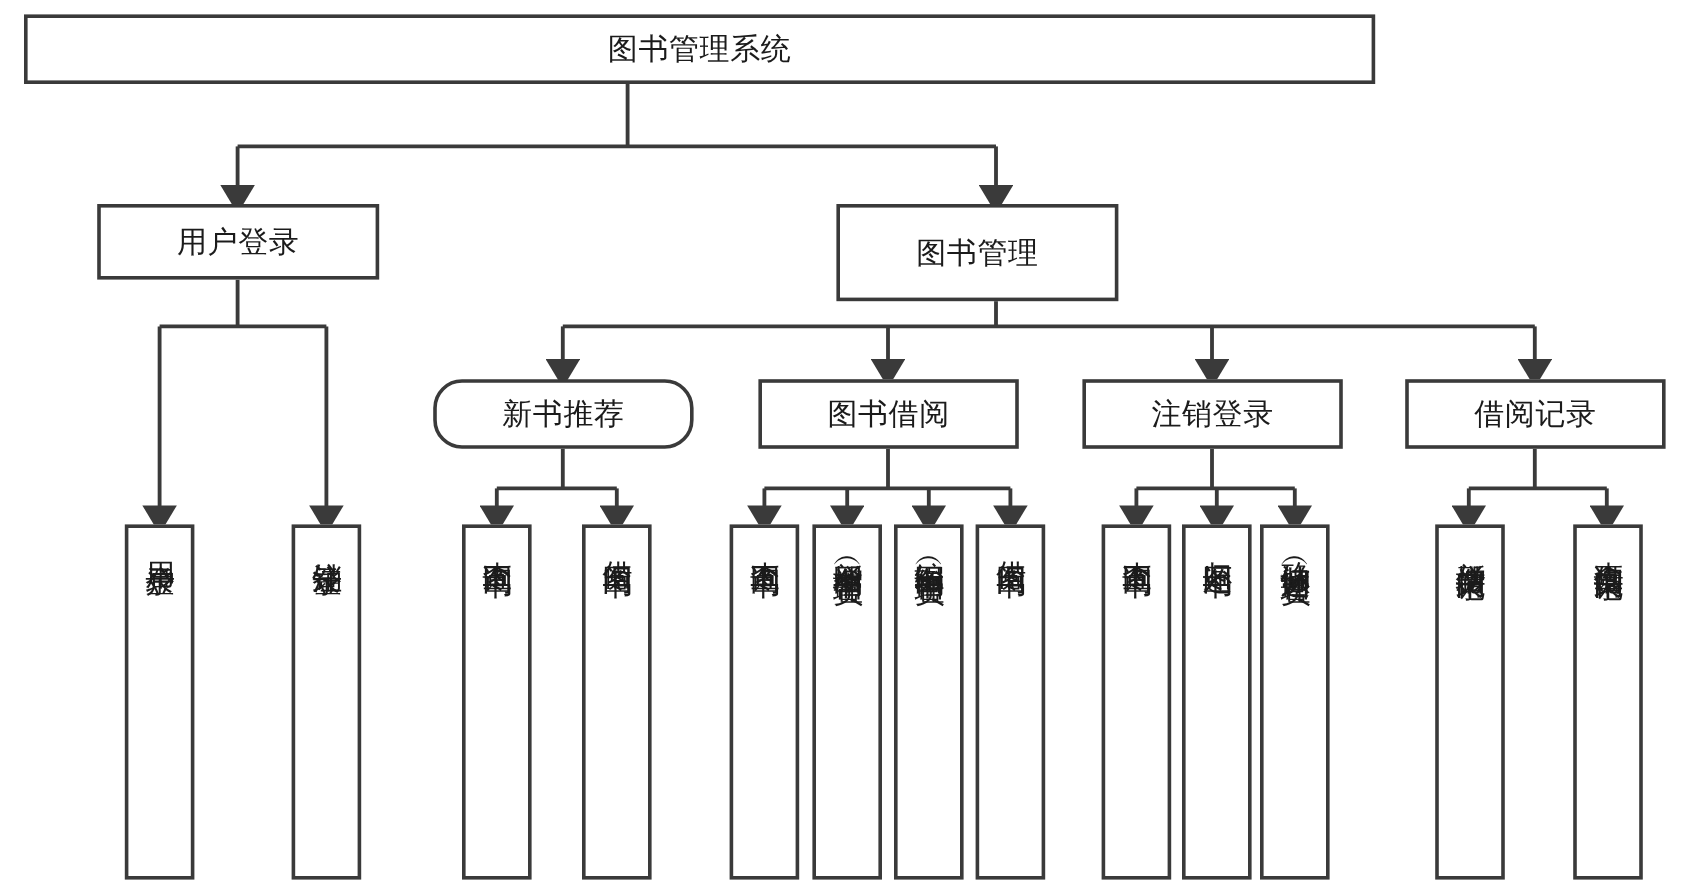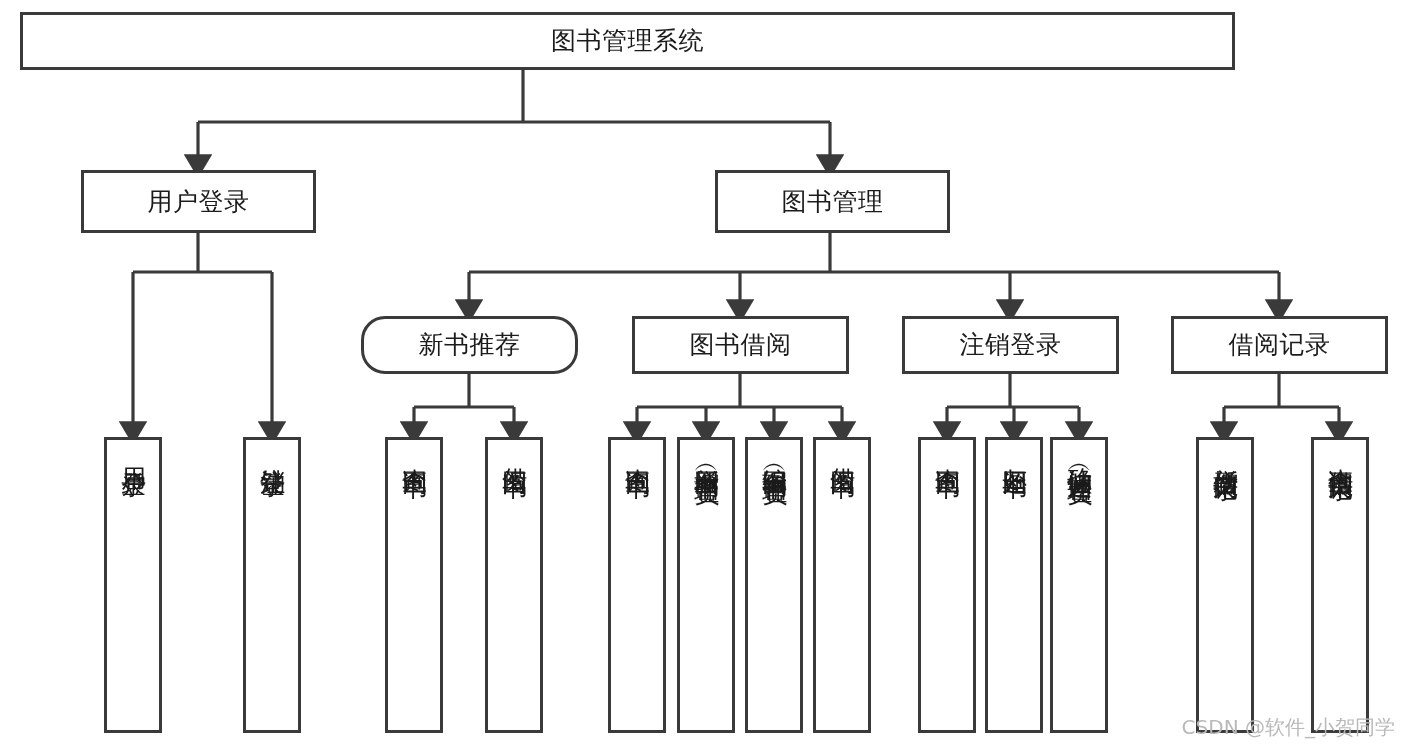--- a/index.html
+++ b/index.html
@@ -114,28 +114,28 @@
       <path d="M1014,407 L1014,425" marker-end="url(#arrow)"></path>
       <path d="M1079,407 L1079,425" marker-end="url(#arrow)"></path>
 
       <path d="M1279,374 L1279,407"></path>
       <path d="M1224,407 L1339,407"></path>
       <path d="M1224,407 L1224,425" marker-end="url(#arrow)"></path>
       <path d="M1339,407 L1339,425" marker-end="url(#arrow)"></path>
     </g>
   </svg>
 
-  <div class="node horizontal" style="left:20px; top:12px; width:1215px; height:58px;">
+  <div class="node horizontal" style="left:20px; top:12px; width:1126px; height:58px;">
     <span class="label">图书管理系统</span>
   </div>
 
   <div class="node horizontal" style="left:81px; top:170px; width:235px; height:63px;">
     <span class="label">用户登录</span>
   </div>
-  <div class="node horizontal" style="left:715px; top:170px; width:235px; height:63px;">
+  <div class="node horizontal" style="left:697px; top:170px; width:235px; height:81px;">
     <span class="label">图书管理</span>
   </div>
 
   <div class="node horizontal" style="left:361px; top:316px; width:217px; height:58px;border-radius:24px;">
     <span class="label">新书推荐</span>
   </div>
   <div class="node horizontal" style="left:632px; top:316px; width:217px; height:58px;">
     <span class="label">图书借阅</span>
   </div>
   <div class="node horizontal" style="left:902px; top:316px; width:217px; height:58px;">
@@ -182,15 +182,14 @@
     <span class="label">确认归还（管理员）</span>
   </div>
 
   <div class="node vertical" style="left:1196px; top:437px; width:58px; height:296px;">
     <span class="label">新增借阅记录</span>
   </div>
   <div class="node vertical" style="left:1311px; top:437px; width:58px; height:296px;">
     <span class="label">查询借阅记录</span>
   </div>
 
-  <div id="watermark">CSDN @软件_小贺同学</div>
 
 </div>
 
 </body></html>

